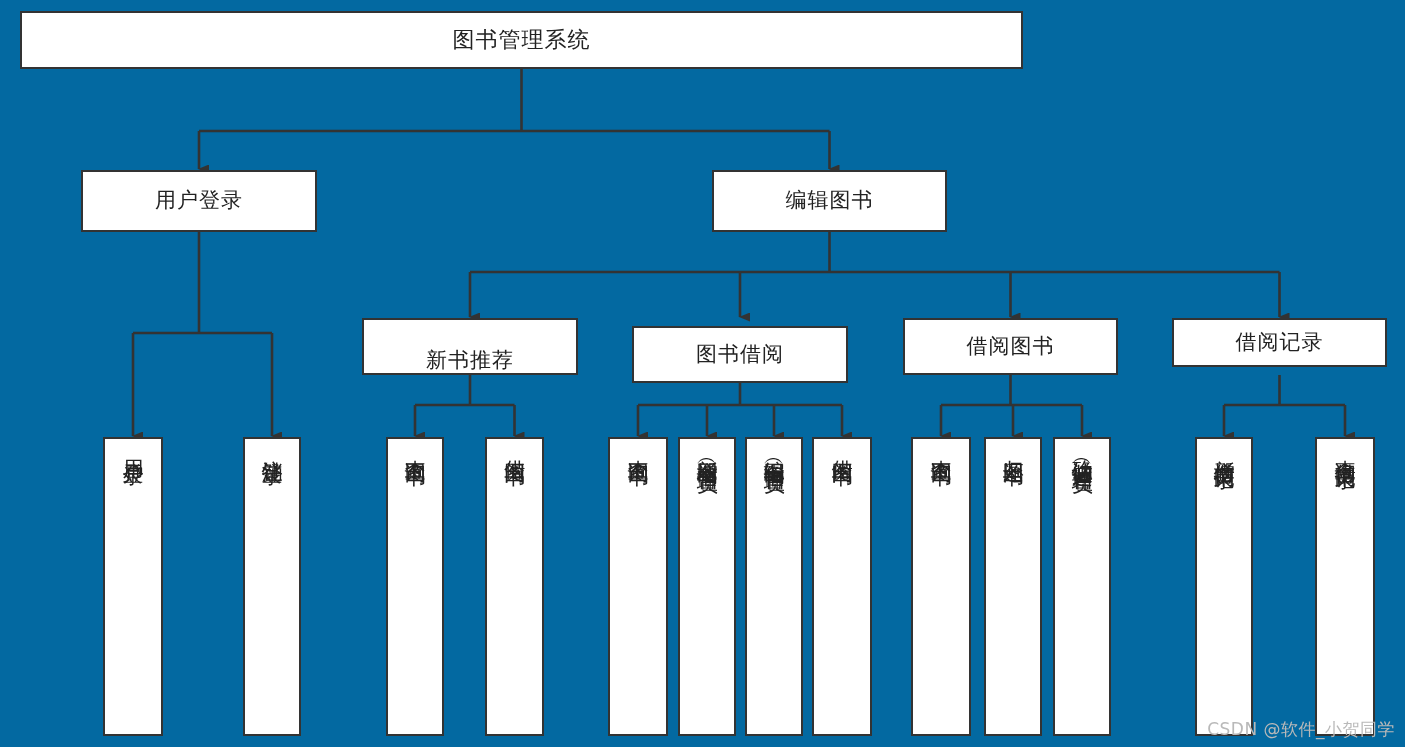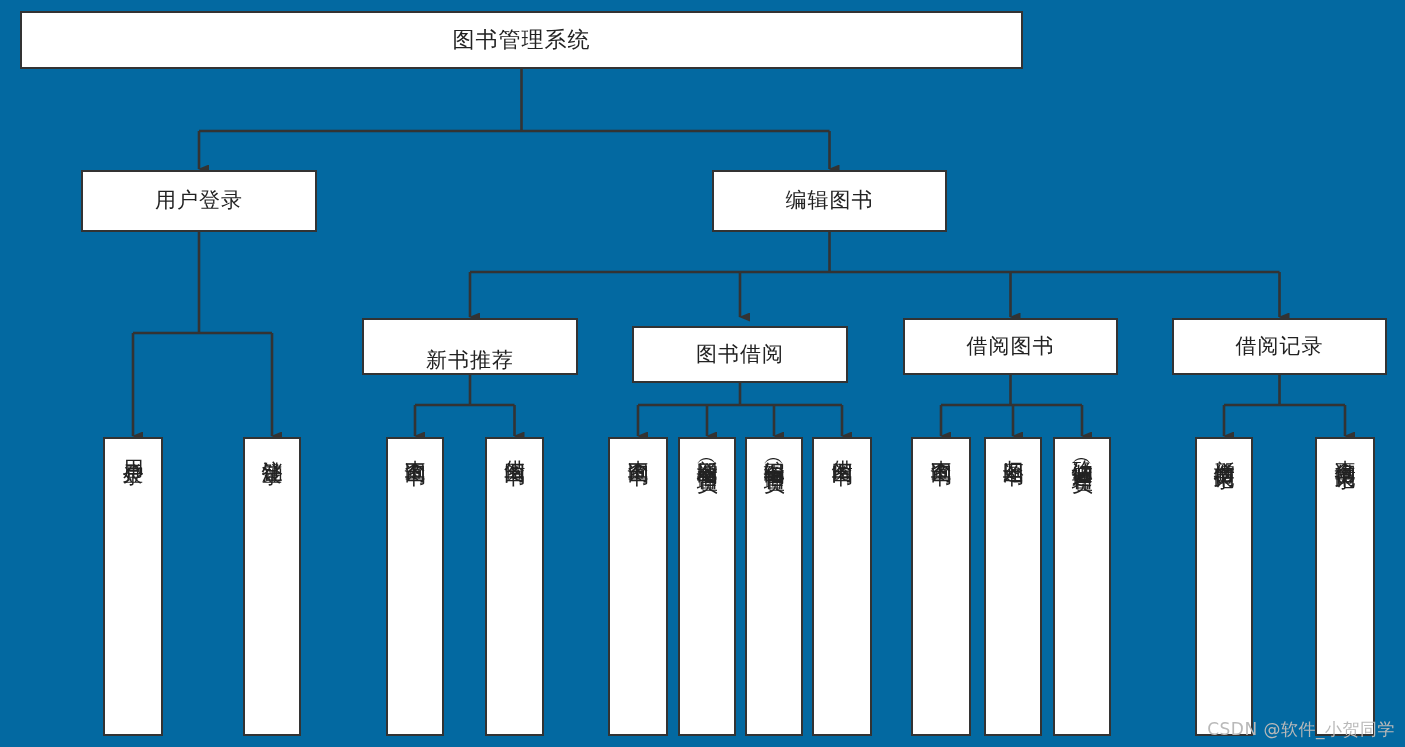--- a/index.html
+++ b/index.html
@@ -129,21 +129,21 @@
       </div>
       <div class="node h" style="left: 362px; top: 318px; width: 216px; height: 57px; align-items: flex-end;">
         <span>新书推荐</span>
       </div>
       <div class="node h" style="left: 632px; top: 326px; width: 216px; height: 57px;">
         <span>图书借阅</span>
       </div>
       <div class="node h" style="left: 903px; top: 318px; width: 215px; height: 57px;">
         <span>借阅图书</span>
       </div>
-      <div class="node h" style="left: 1172px; top: 318px; width: 215px; height: 57px;">
+      <div class="node h" style="left: 1172px; top: 318px; width: 215px; height: 49px;">
         <span>借阅记录</span>
       </div>
       <div class="node v" style="left: 103px; top: 437px; width: 60px; height: 299px;">
         <span class="vtext">用户登录</span>
       </div>
       <div class="node v" style="left: 243px; top: 437px; width: 58px; height: 299px;">
         <span class="vtext">注销登录</span>
       </div>
       <div class="node v" style="left: 386px; top: 437px; width: 58px; height: 299px;">
         <span class="vtext">查询图书</span>

